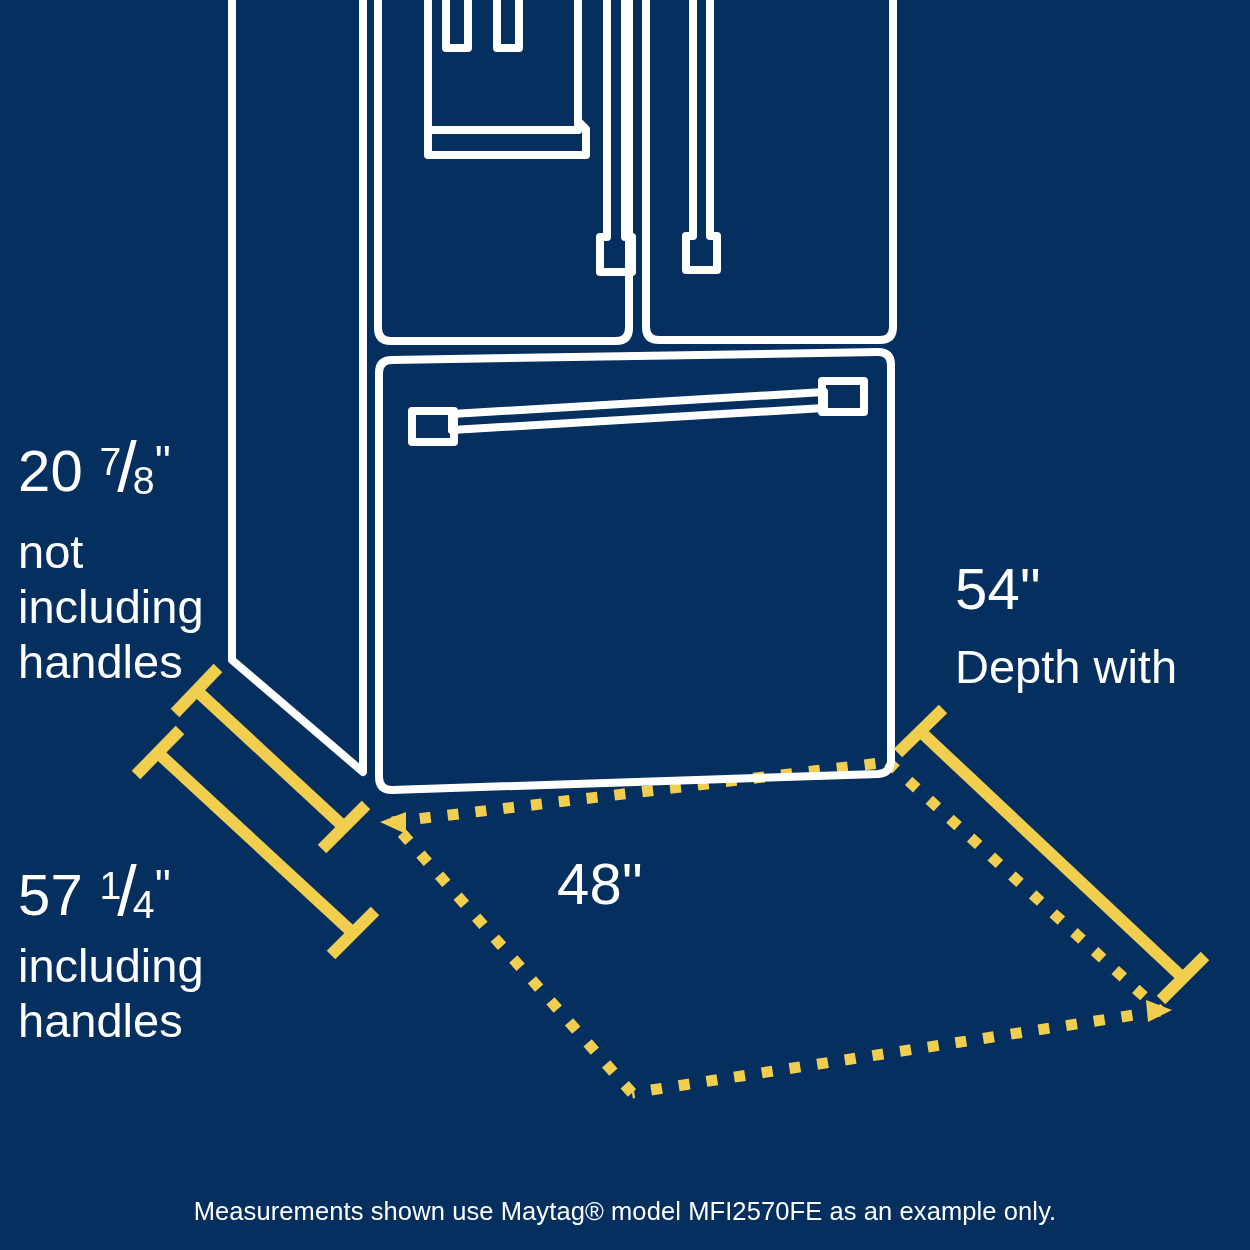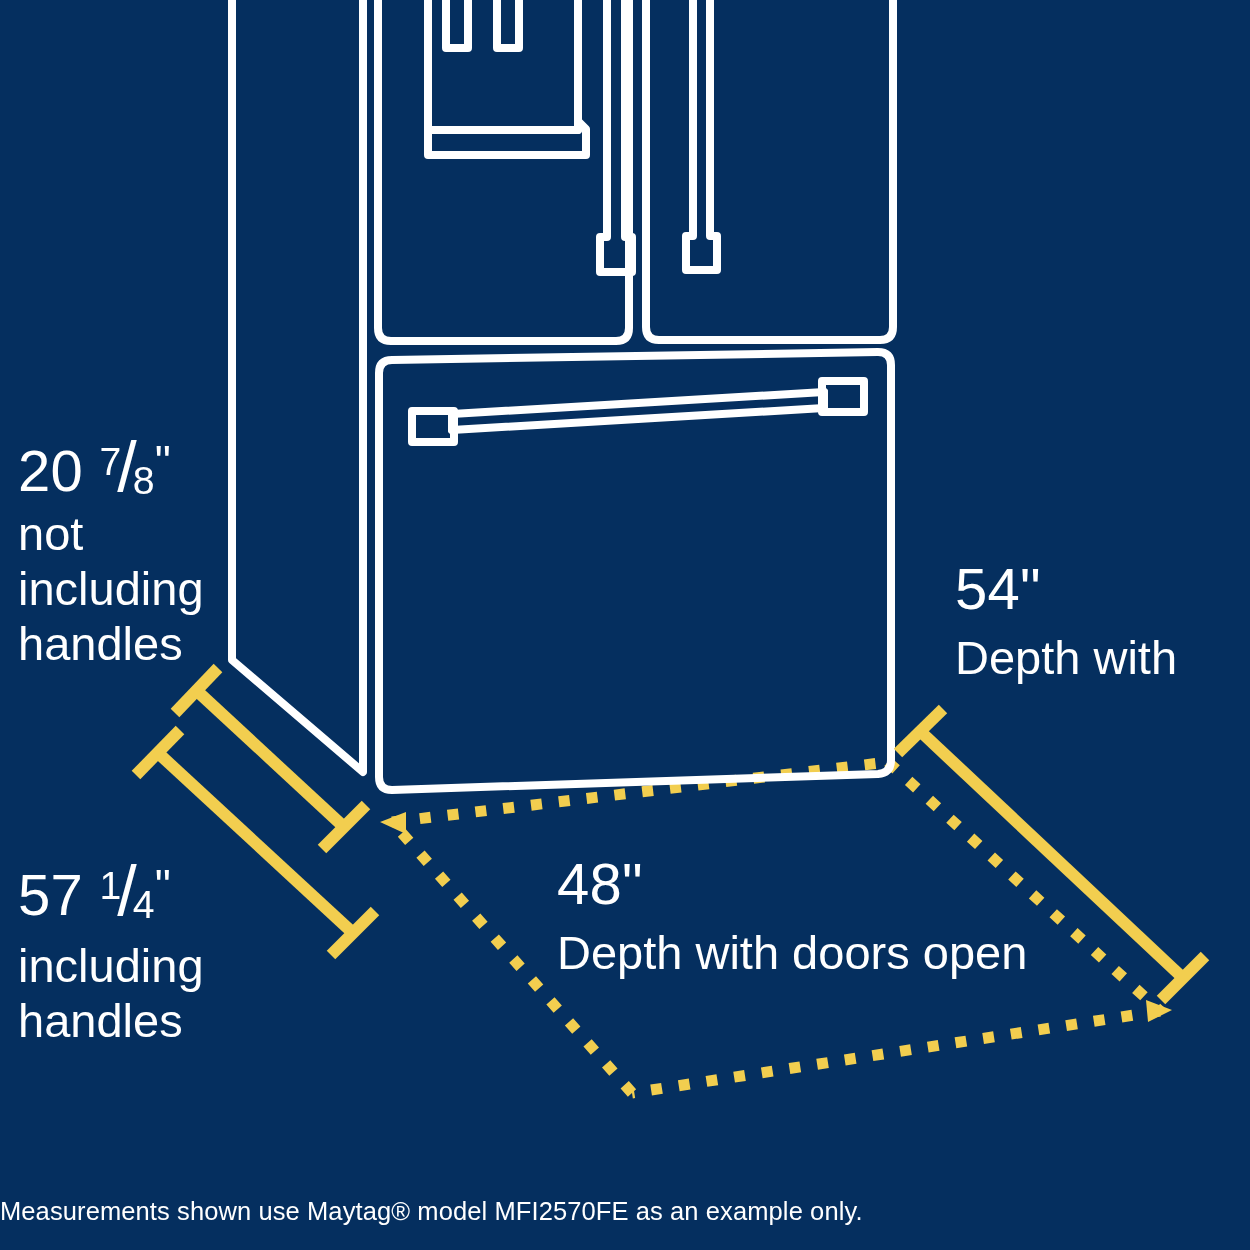--- a/index.html
+++ b/index.html
@@ -64,32 +64,33 @@
   .frac .den {
     font-size: 0.56em;
     vertical-align: -0.08em;
   }
   .inch {
     font-size: 0.78em;
     vertical-align: 0.30em;
     letter-spacing: 0;
   }
   #label-32 { left: 18px; top: 432px; }
-  #label-32 .dim-desc-wrap { margin-top: 5px; line-height: 1.17; }
+  #label-32 .dim-desc-wrap { margin-top: 23px; line-height: 1.17; }
   #label-35 { left: 18px; top: 856px; }
   #label-35 .dim-desc-wrap { margin-top: 13px; line-height: 1.17; }
   #label-54 { left: 955px; top: 560px; }
-  #label-54 .dim-desc-wrap { margin-top: 13px; line-height: 1.17; }
+  #label-54 .dim-desc-wrap { margin-top: 22px; line-height: 1.17; }
   #label-48 { left: 557px; top: 855px; }
   #label-48 .dim-desc-wrap { margin-top: 13px; line-height: 1.17; }
   #footnote {
     position: absolute;
     left: 0;
     top: 1197px;
     width: 1250px;
+    text-align: center;
     color: #ffffff;
     font-size: 25.5px;
     letter-spacing: 0.1px;
   }
 </style>
 </head>
 <body>
 
 <div id="stage">
 
@@ -191,20 +192,17 @@
 
   <div class="label-block" id="label-54">
     <span class="dim-value">54"</span>
     <span class="dim-desc-wrap">
       <span class="dim-desc">Depth with</span>
     </span>
   </div>
 
   <div class="label-block" id="label-48">
     <span class="dim-value">48"</span>
-    <span class="dim-desc-wrap">
-      <span class="dim-desc">Depth with doors open</span>
-    </span>
   </div>
 
   <div id="footnote">Measurements shown use Maytag® model MFI2570FE as an example only.</div>
 
 </div>
 
 </body></html>

